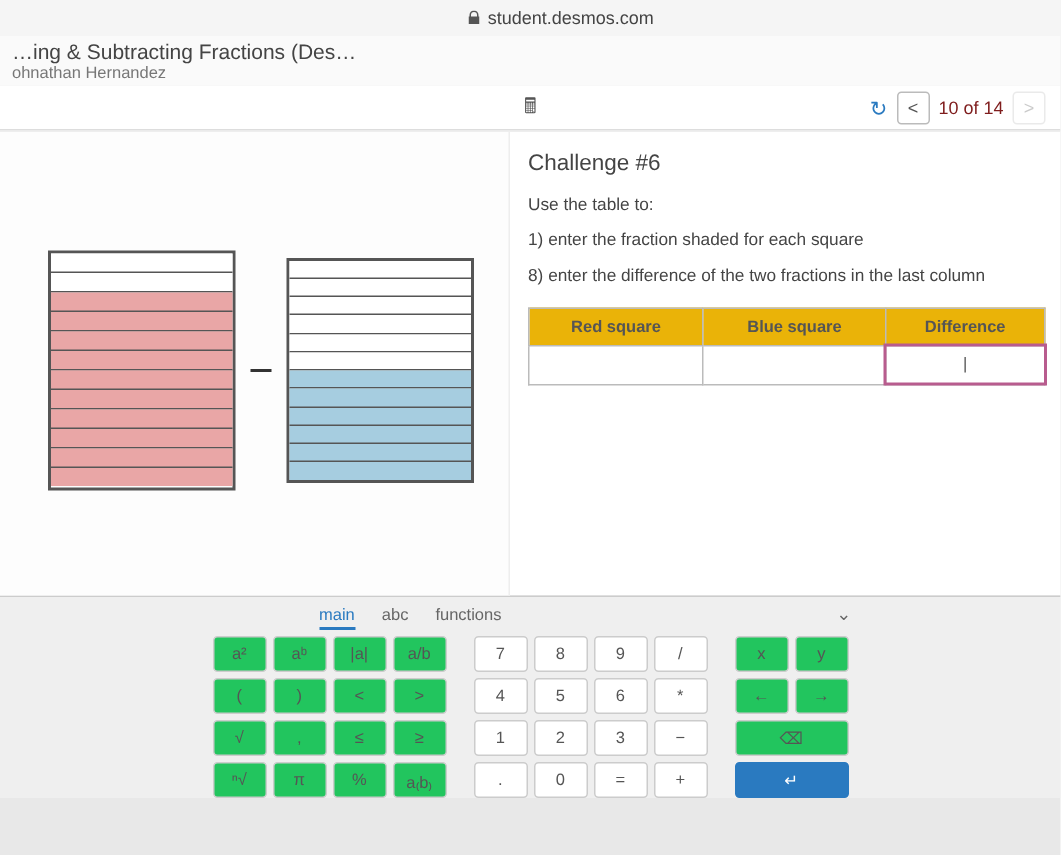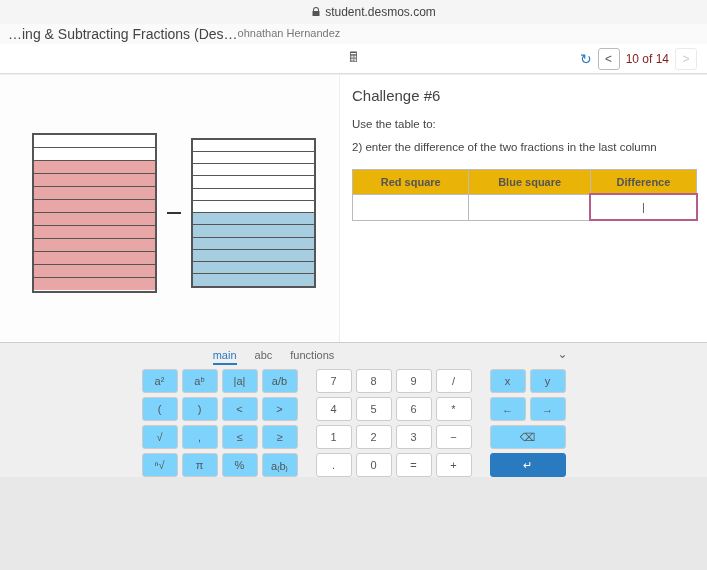--- a/index.html
+++ b/index.html
@@ -22,20 +22,21 @@
     gap: 4px;
     padding-left: 40px;
   }
   .browser-bar svg { width: 10px; height: 10px; }
   .header {
     background: #fafafa;
     padding: 2px 8px 2px 8px;
     font-size: 13px;
     color: #555;
     display:flex;
+    flex-direction:column;
     position:relative;
   }
   .header .title { font-size: 14px; color: #444; }
   .header .sub { font-size: 11px; color: #777; margin-top:1px;}
   .toolbar {
     background: #fff;
     height: 30px;
     display: flex;
     align-items: center;
     justify-content: flex-end;
@@ -64,21 +65,21 @@
     border-radius:3px;
     display:flex;align-items:center;justify-content:center;
     font-size:12px;color:#555;
     cursor:pointer;
   }
   .progress { font-size:12px;color:#7f1d1d; }
   .content {
     display:flex;
     gap:0;
     background:#fff;
-    height:268px;
+    height:310px;
     border-top:1px solid #eee;
   }
   .left-panel {
     width:340px;
     padding:18px 10px 10px 18px;
     display:flex;
     align-items:center;
     justify-content:center;
     background:#fdfdfd;
     border-right:1px solid #eee;
@@ -148,21 +149,21 @@
   .kb-block{display:grid;grid-template-columns:repeat(4,36px);grid-auto-rows:24px;gap:4px;}
   .kb-block.ops{grid-template-columns:repeat(2,36px);}
   .key{
     background:#fff;
     border:1px solid #ccc;
     border-radius:3px;
     display:flex;align-items:center;justify-content:center;
     font-size:11px;color:#555;
     cursor:pointer;
   }
-  .key.light{background:#7dd3fc;}
+  .key.light{background:#22c55e;}
   .key.enter{background:#2a7ac0;border-color:#2a7ac0;color:#fff;}
   .key.wide{grid-column:span 2;}
   .collapse{
     position:absolute;
     right:-2px;
     top:-22px;
     font-size:12px;
     color:#666;
     cursor:pointer;
   }
@@ -224,21 +225,22 @@
         <div class="row blue"></div>
         <div class="row blue"></div>
         <div class="row blue"></div>
       </div>
     </div>
   </div>
 
   <div class="right-panel">
     <div class="challenge-heading">Challenge #6</div>
     <div class="instr">Use the table to:</div>
-    <div class="instr">2) enter the difference of the two fractions in the last column</div>
+    <div class="instr">1) enter the fraction shaded for each square</div>
+    <div class="instr">8) enter the difference of the two fractions in the last column</div>
 
     <table class="answer">
       <tbody>
           <tr>
         <th>Red square</th>
         <th>Blue square</th>
         <th>Difference</th>
       </tr>
       <tr>
         <td></td>

